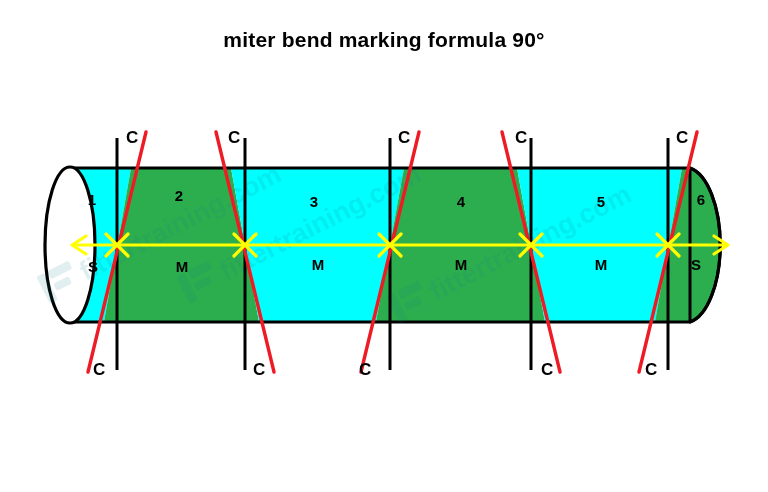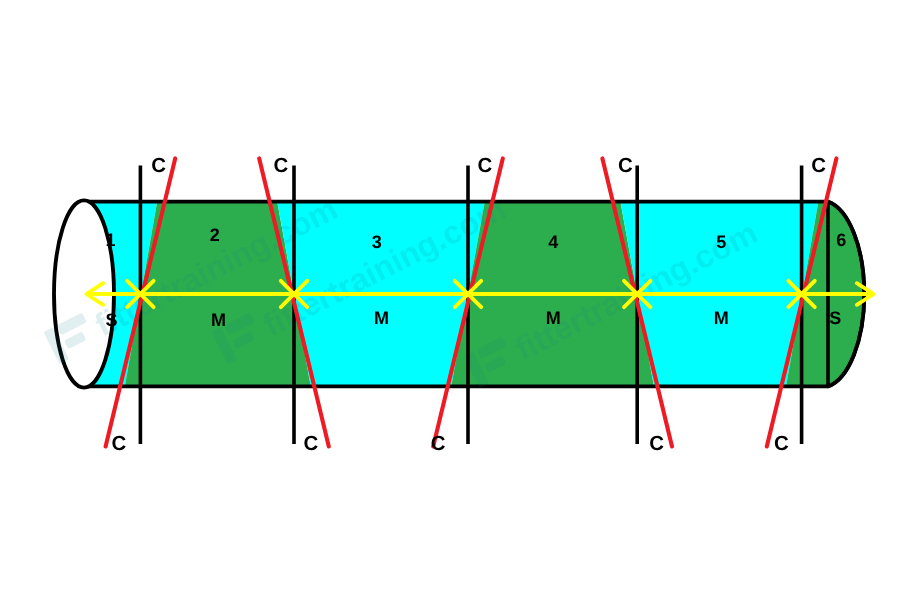--- a/index.html
+++ b/index.html
@@ -57,20 +57,21 @@
   .wm-mark {
     fill: #0a7a8c;
     opacity: 0.12;
   }
 </style>
 </head>
 <body>
 
 <div id="stage">
 
+  <div id="title">miter bend marking formula 90°</div>
 
   <svg id="diagram" viewBox="0 0 768 492">
 
     <defs>
 
       <clipPath id="bodyClip">
         <path d="M 70 168
                  L 690 168
                  A 36 78 0 0 1 690 322
                  L 70 322 Z"></path>

